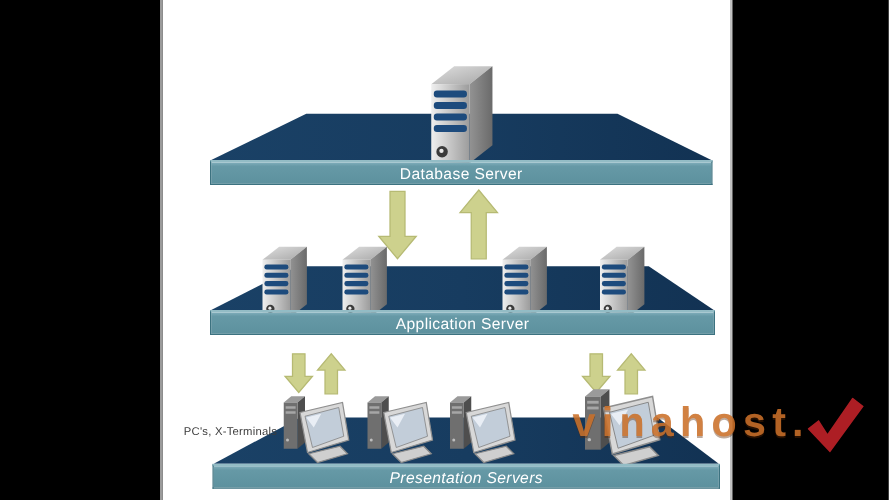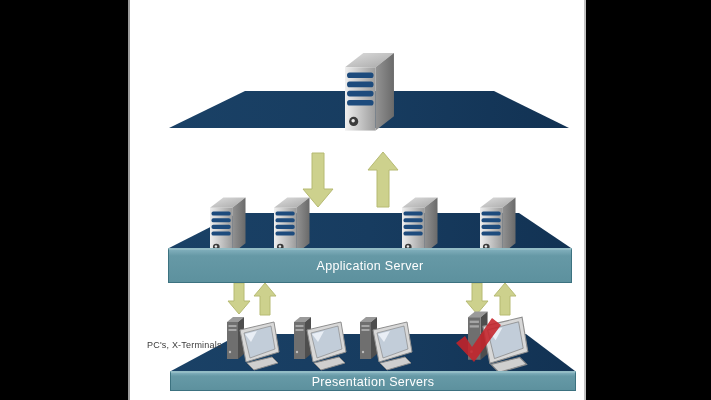--- a/index.html
+++ b/index.html
@@ -15,22 +15,22 @@
   
   #diagram{position:absolute;left:0;top:0;z-index:10;}
 
   
   .tier-bar{position:absolute;z-index:20;box-sizing:border-box;
     background:linear-gradient(#7fadba 0%, #6699a6 18%, #5d919e 100%);
     border:1px solid #3c7280;border-top:2px solid #93bcc5;
     color:#ffffff;font-size:12.5px;letter-spacing:.3px;
     display:flex;align-items:center;justify-content:center;}
   #tier-db{left:168px;top:128px;width:402px;height:20px;}
-  #tier-app{left:168px;top:248px;width:404px;height:35px;}
-  #tier-pres{left:170px;top:371px;width:406px;height:20px;}
+  #tier-app{left:168px;top:248px;width:404px;height:20px;}
+  #tier-pres{left:170px;top:371px;width:406px;height:20px;font-style:italic;}
 
   
   #client-note{position:absolute;left:147px;top:340px;z-index:20;
     font-size:9px;color:#3c3c3c;letter-spacing:.2px;}
 
   
   #watermark{position:absolute;left:458px;top:320px;z-index:40;
     display:flex;align-items:flex-start;opacity:.88;}
   #watermark .wm-text{font-weight:bold;font-size:33px;line-height:36px;
     letter-spacing:5px;color:#cb7029;
@@ -130,27 +130,29 @@
       <use href="#pc" transform="translate(294,314)"></use>
     </g>
     <g>
       <use href="#pc" transform="translate(360,314)"></use>
     </g>
     <g>
       <use href="#pc" transform="translate(468,308) scale(1.15)"></use>
     </g>
   </svg>
 
+  <div class="tier-bar" id="tier-db">Database Server</div>
   <div class="tier-bar" id="tier-app">Application Server</div>
   <div class="tier-bar" id="tier-pres">Presentation Servers</div>
 
   <div id="client-note">PC's, X-Terminals</div>
 
   <div class="bar" id="bar-left"></div>
   <div class="bar" id="bar-right"></div>
 
   <div id="watermark">
+    <span class="wm-text">vinahost.</span>
     <svg width="46" height="46" viewBox="0 0 46 46">
       <polygon points="0,25 9,18 16,29 36,0 45,7 18,44" fill="#c5232a"></polygon>
     </svg>
   </div>
 
 </div>
 
 </body></html>

